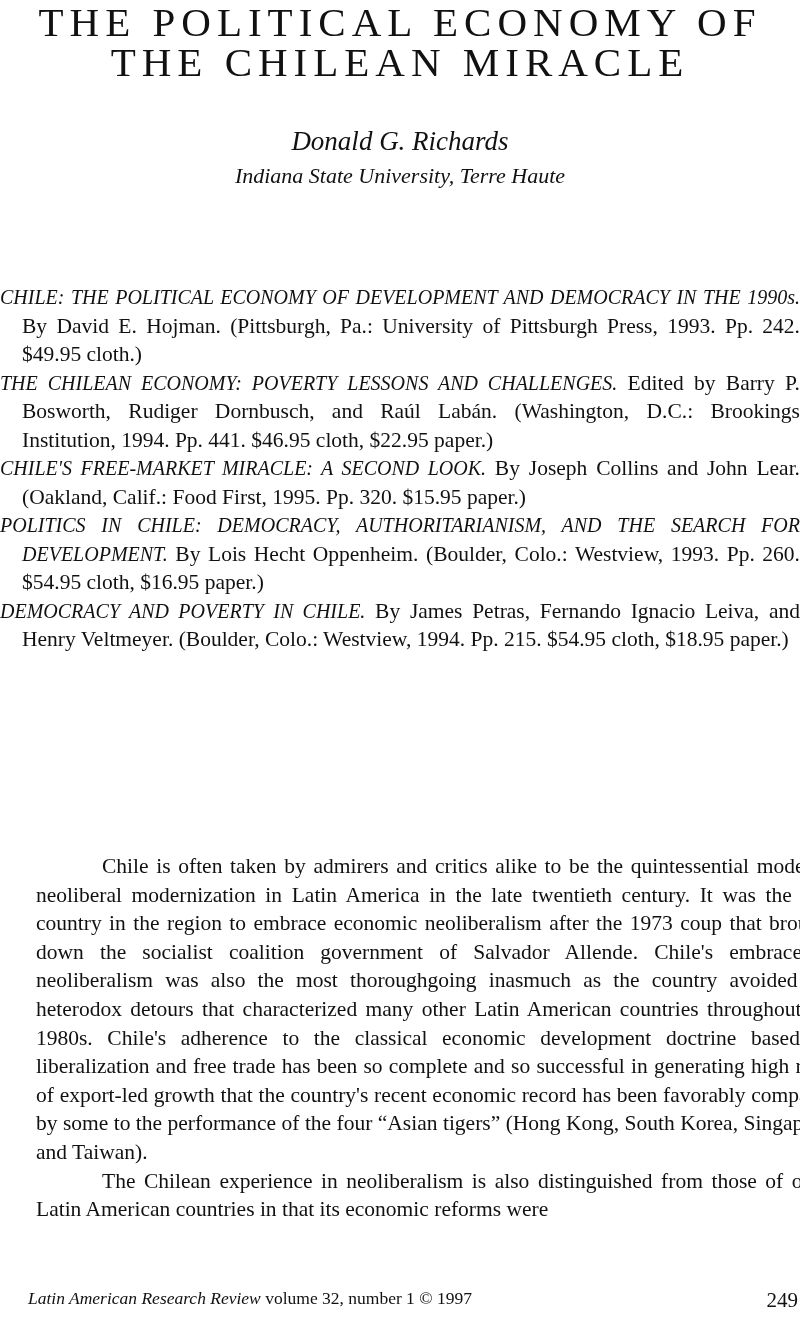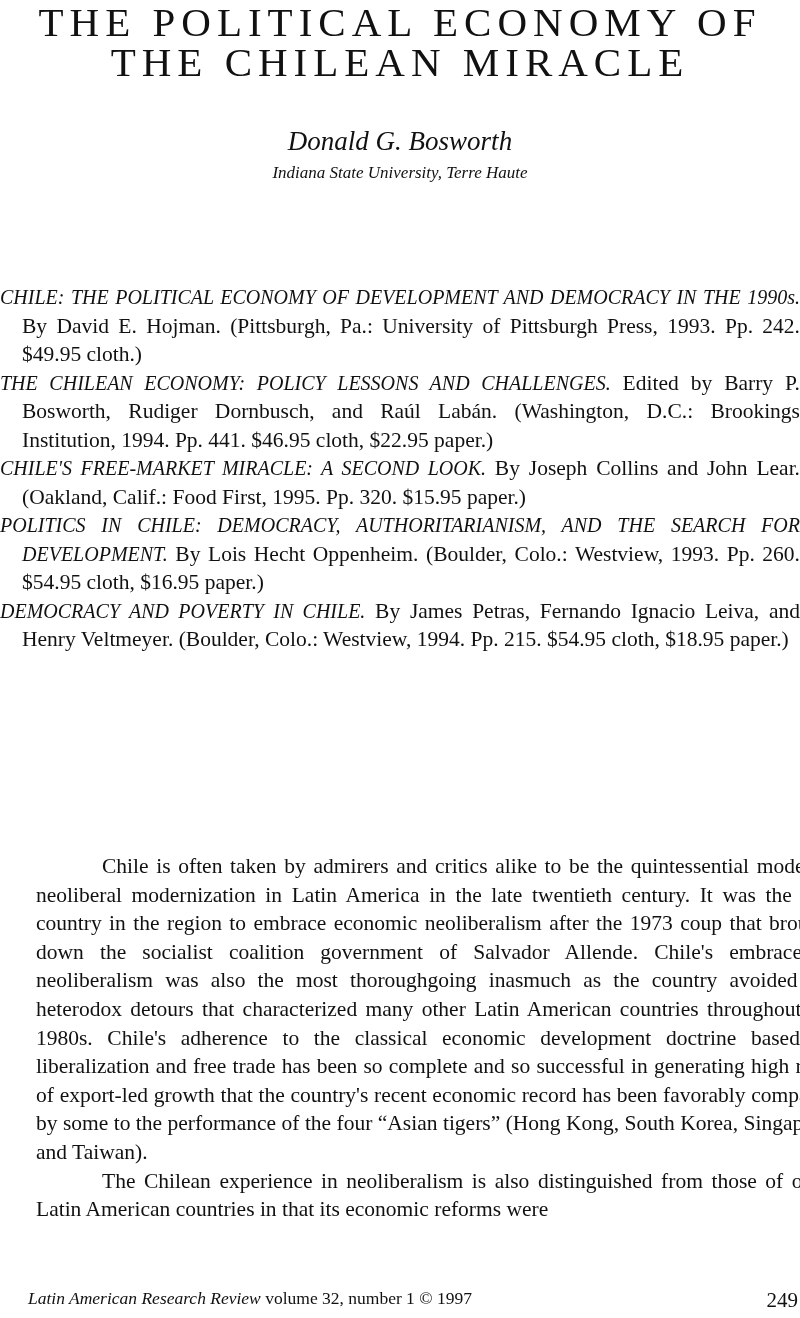--- a/index.html
+++ b/index.html
@@ -1,41 +1,41 @@
 <!DOCTYPE html>
 <html><head>
 <meta charset="utf-8">
 <style>
   html, body { margin:0; padding:0; background:#ffffff; }
   body { width:800px; height:1318px; position:relative; overflow:hidden; color:#111; font-family:"Liberation Serif","DejaVu Serif",serif; }
   .title { position:absolute; left:0; width:800px; text-align:center; font-size:41px; letter-spacing:6px; line-height:1; }
   .t1 { top:2px; }
   .t2 { top:42px; }
   .author { position:absolute; top:126px; width:800px; text-align:center; font-style:italic; font-size:27px; }
-  .affil { position:absolute; top:163px; width:800px; text-align:center; font-style:italic; font-size:17px; }
+  .affil { position:absolute; top:163px; width:800px; text-align:center; font-style:italic; font-size:22px; }
   .books { position:absolute; top:283px; left:0; width:800px; font-size:21.5px; line-height:28.5px; }
   .book { padding-left:22px; text-indent:-22px; text-align:justify; }
   .book i { font-style:italic; font-size:20px; }
   .body { position:absolute; top:852px; left:0; width:800px; font-size:21.5px; line-height:28.6px; text-align:justify;padding-left:36px; }
   .body p { margin:0; text-indent:66px; }
   .footer { position:absolute; top:1288px; left:0; width:800px; font-size:17.5px; }
   .footer i { font-style:italic;margin-left:28px; }
   .page { position:absolute; right:2px; top:0; font-size:21px; }
 </style>
 </head>
 <body>
 
 <div class="title t1">THE POLITICAL ECONOMY OF</div>
 <div class="title t2">THE CHILEAN MIRACLE</div>
-<div class="author">Donald G. Bosworth</div>
+<div class="author">Donald G. Richards</div>
 <div class="affil">Indiana State University, Terre Haute</div>
 
 <div class="books">
   <div class="book"><i>CHILE: THE POLITICAL ECONOMY OF DEVELOPMENT AND DEMOCRACY IN THE 1990s.</i><span> By David E. Hojman. (Pittsburgh, Pa.: University of Pittsburgh Press, 1993. Pp. 242. $49.95 cloth.)</span></div>
-  <div class="book"><i>THE CHILEAN ECONOMY: POLICY LESSONS AND CHALLENGES.</i><span> Edited by Barry P. Bosworth, Rudiger Dornbusch, and Raúl Labán. (Washington, D.C.: Brookings Institution, 1994. Pp. 441. $46.95 cloth, $22.95 paper.)</span></div>
+  <div class="book"><i>THE CHILEAN ECONOMY: POVERTY LESSONS AND CHALLENGES.</i><span> Edited by Barry P. Bosworth, Rudiger Dornbusch, and Raúl Labán. (Washington, D.C.: Brookings Institution, 1994. Pp. 441. $46.95 cloth, $22.95 paper.)</span></div>
   <div class="book"><i>CHILE'S FREE-MARKET MIRACLE: A SECOND LOOK.</i><span> By Joseph Collins and John Lear. (Oakland, Calif.: Food First, 1995. Pp. 320. $15.95 paper.)</span></div>
   <div class="book"><i>POLITICS IN CHILE: DEMOCRACY, AUTHORITARIANISM, AND THE SEARCH FOR DEVELOPMENT.</i><span> By Lois Hecht Oppenheim. (Boulder, Colo.: Westview, 1993. Pp. 260. $54.95 cloth, $16.95 paper.)</span></div>
   <div class="book"><i>DEMOCRACY AND POVERTY IN CHILE.</i><span> By James Petras, Fernando Ignacio Leiva, and Henry Veltmeyer. (Boulder, Colo.: Westview, 1994. Pp. 215. $54.95 cloth, $18.95 paper.)</span></div>
 </div>
 
 <div class="body">
   <p>Chile is often taken by admirers and critics alike to be the quintessential model of neoliberal modernization in Latin America in the late twentieth century. It was the first country in the region to embrace economic neoliberalism after the 1973 coup that brought down the socialist coalition government of Salvador Allende. Chile's embrace of neoliberalism was also the most thoroughgoing inasmuch as the country avoided the heterodox detours that characterized many other Latin American countries throughout the 1980s. Chile's adherence to the classical economic development doctrine based on liberalization and free trade has been so complete and so successful in generating high rates of export-led growth that the country's recent economic record has been favorably compared by some to the performance of the four “Asian tigers” (Hong Kong, South Korea, Singapore, and Taiwan).</p>
   <p>The Chilean experience in neoliberalism is also distinguished from those of other Latin American countries in that its economic reforms were</p>
 </div>
 

